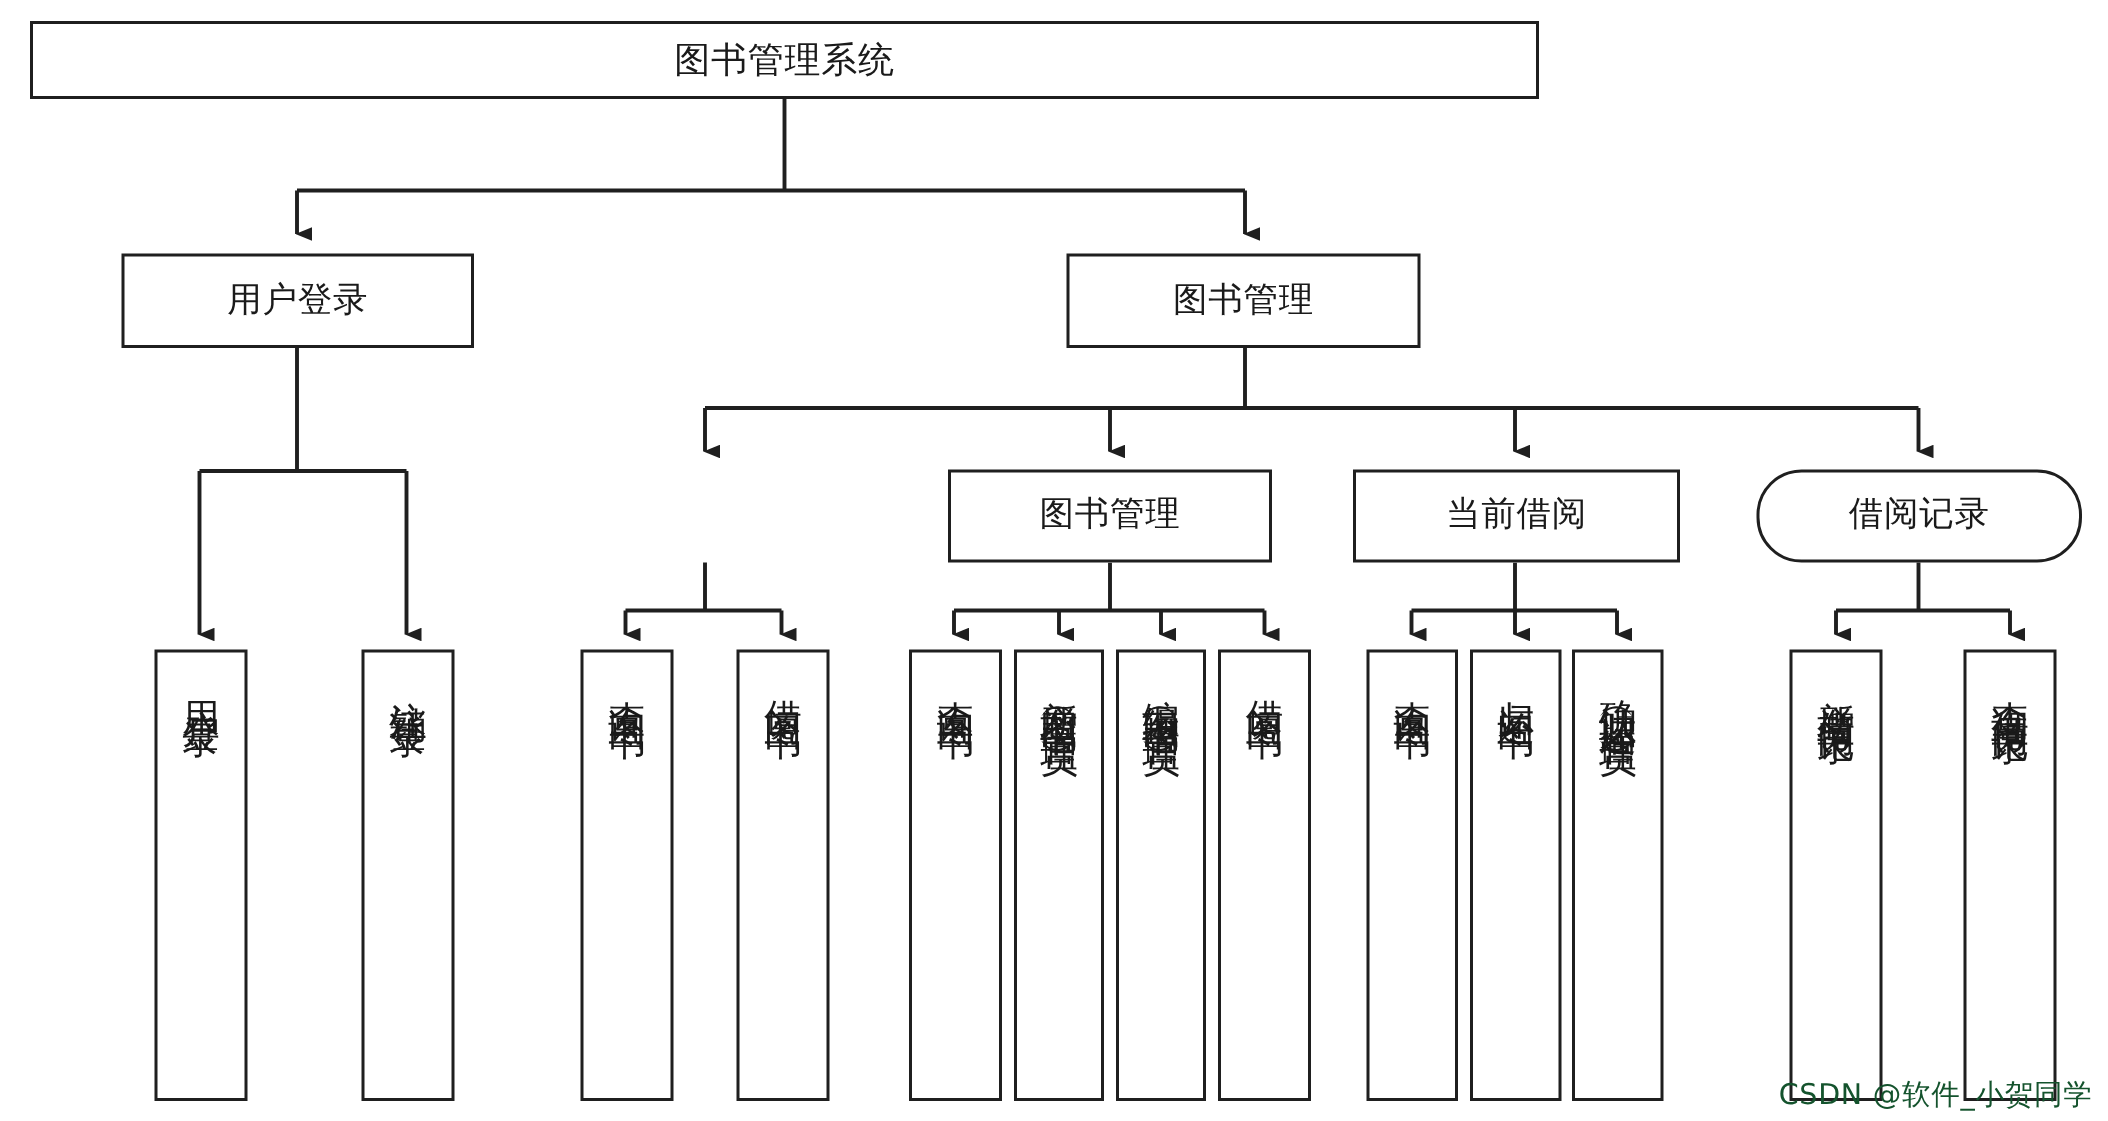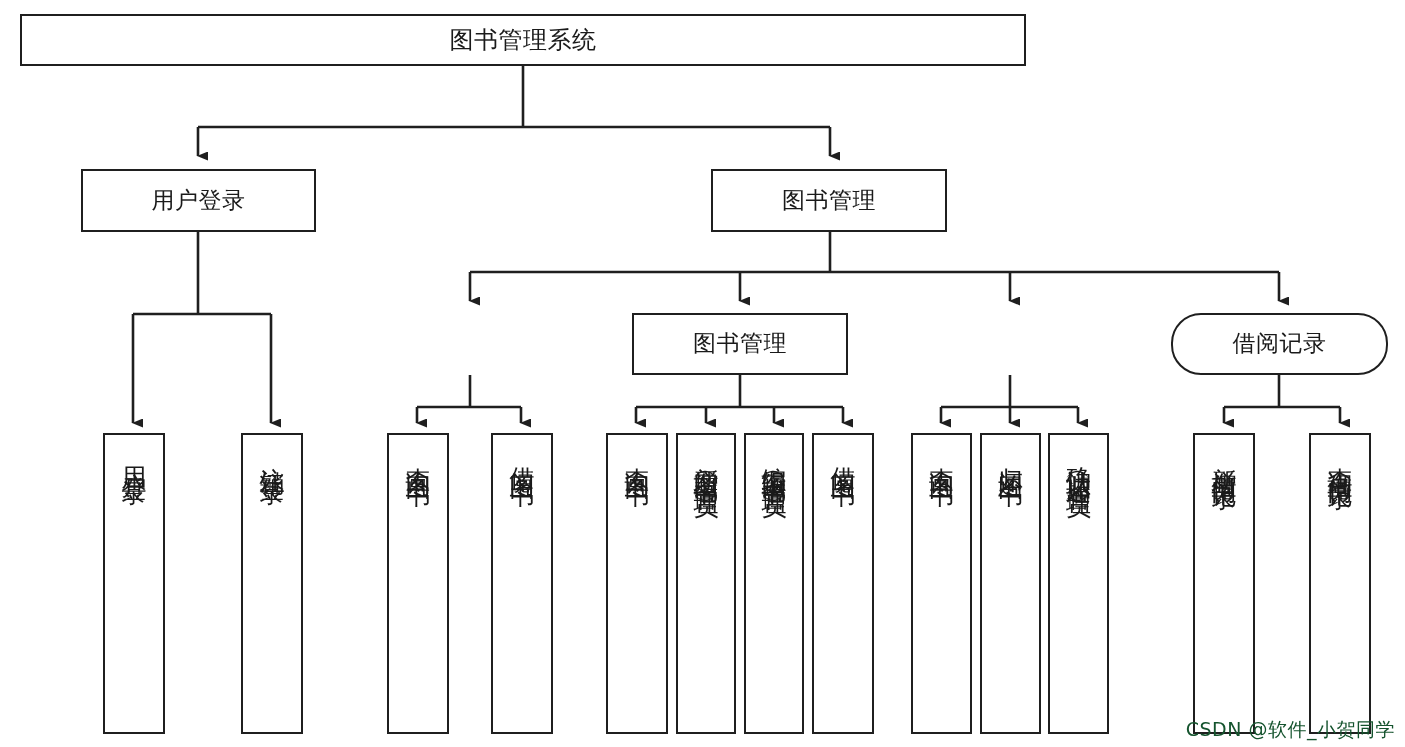--- a/index.html
+++ b/index.html
@@ -132,20 +132,23 @@
 
   <div class="node h-node" style="left:711px; top:169px; width:236px; height:63px;">
     <span class="lbl">图书管理</span>
   </div>
 
 
   <div class="node h-node" style="left:632px; top:313px; width:216px; height:62px;">
     <span class="lbl">图书管理</span>
   </div>
 
+  <div class="node h-node" style="left:902px; top:313px; width:218px; height:62px;">
+    <span class="lbl">当前借阅</span>
+  </div>
 
   <div class="node h-node" style="left:1171px; top:313px; width:217px; height:62px;border-radius:30px;">
     <span class="lbl">借阅记录</span>
   </div>
 
   <div class="node leaf" style="left:103px; top:433px; width:62px; height:301px;">
     <span class="lbl">用户登录</span>
   </div>
 
   <div class="node leaf" style="left:241px; top:433px; width:62px; height:301px;">

